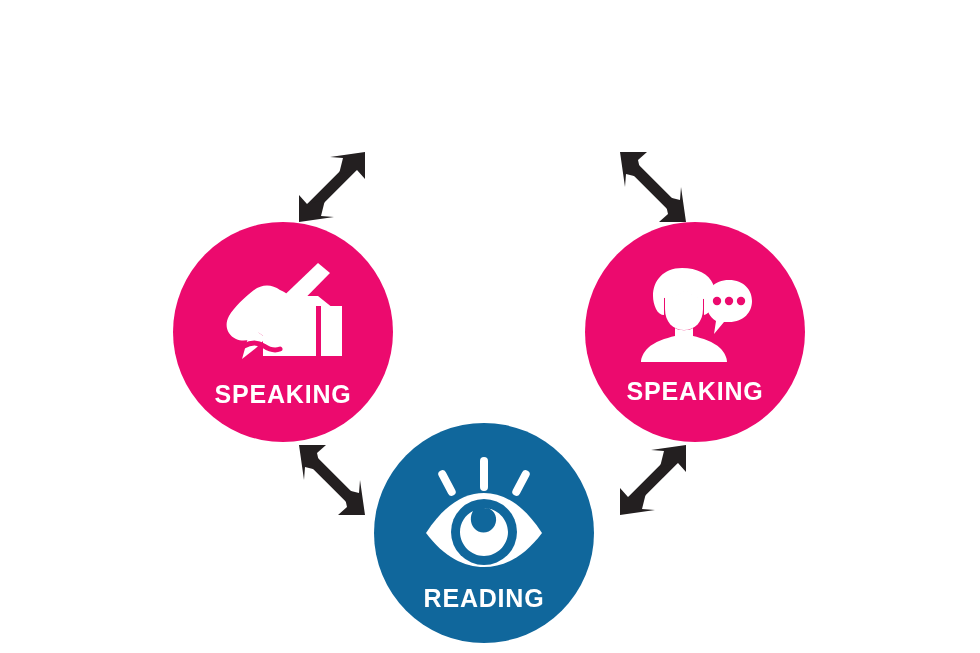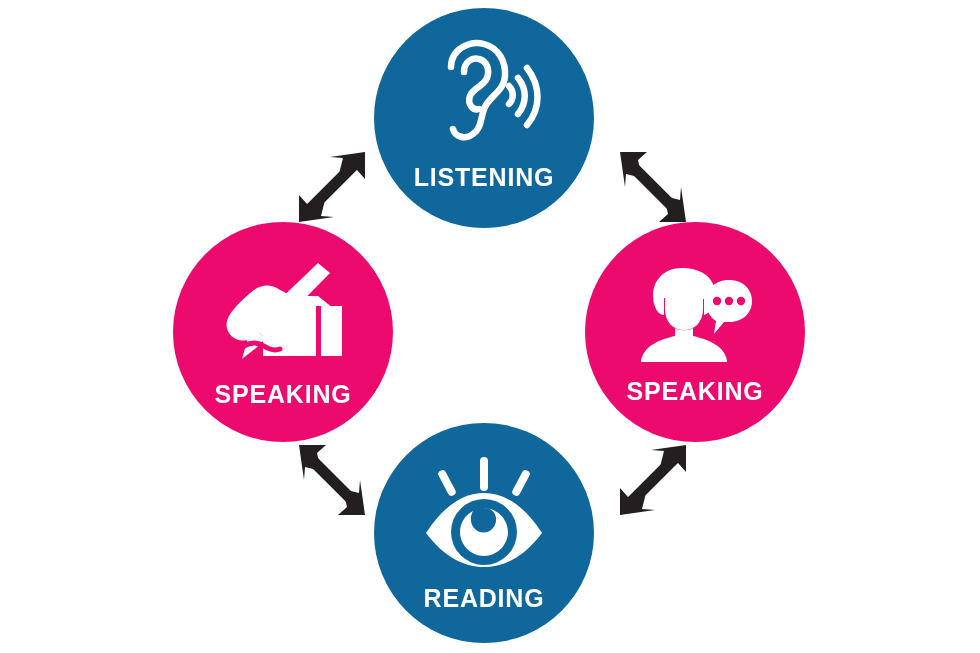--- a/index.html
+++ b/index.html
@@ -122,46 +122,20 @@
   <div class="arrow" id="arrow-reading-writing">
     <svg viewBox="0 0 110 110" width="110" height="110" aria-hidden="true">
       <g fill="#231f20">
         <path d="M 28 28 L 82 82" stroke="#231f20" stroke-width="11" fill="none"></path>
         <polygon points="88,90 61,90 70,82 66,64 82,68 83,55"></polygon>
         <polygon points="22,20 49,20 40,28 44,46 28,42 27,55"></polygon>
       </g>
     </svg>
   </div>
 
-  <div class="node" id="node-listening" style="background:#10679c;">
-    <span class="icon-wrap">
-      <svg width="116" height="116" viewBox="0 0 116 116" aria-hidden="true">
-        <g fill="none" stroke="#ffffff" stroke-width="6.5" stroke-linecap="round" stroke-linejoin="round">
-
-          <path d="M 25 33
-                   C 25 15, 44 6, 58 10
-                   C 73 14, 80 28, 79 42
-                   C 78 56, 66 61, 60 71
-                   C 54 81, 57 93, 47 100
-                   C 39 106, 29 103, 27 95"></path>
-
-          <path d="M 38 38
-                   C 38 28, 46 23, 53 25
-                   C 61 27, 64 36, 61 44
-                   C 58 52, 47 54, 44 62
-                   C 41 70, 47 77, 53 75"></path>
-
-          <path d="M 83 52 C 88 57, 88 65, 83 70"></path>
-          <path d="M 92 44 C 101 55, 101 69, 92 80"></path>
-          <path d="M 101 34 C 115 52, 115 74, 101 91"></path>
-        </g>
-      </svg>
-    </span>
-    <span class="node-label">LISTENING</span>
-  </div>
 
   <div class="node" id="node-reading" style="background:#10679c;">
     <span class="icon-wrap">
       <svg width="124" height="116" viewBox="0 0 124 116" aria-hidden="true">
         <g fill="#ffffff">
 
           <rect x="58" y="4" width="8" height="34" rx="4"></rect>
           <rect x="21" y="16" width="8" height="28" rx="4" transform="rotate(-28 25 30)"></rect>
           <rect x="95" y="16" width="8" height="28" rx="4" transform="rotate(28 99 30)"></rect>
 

